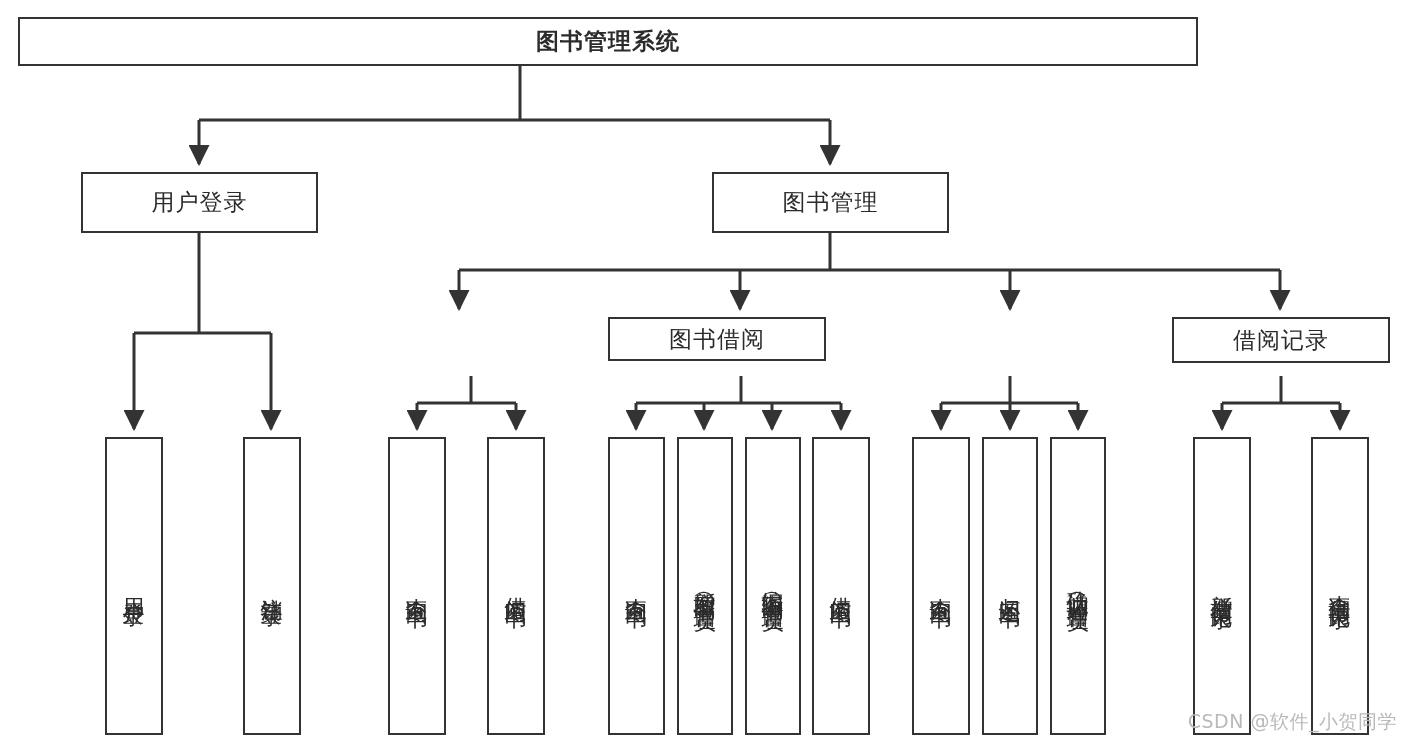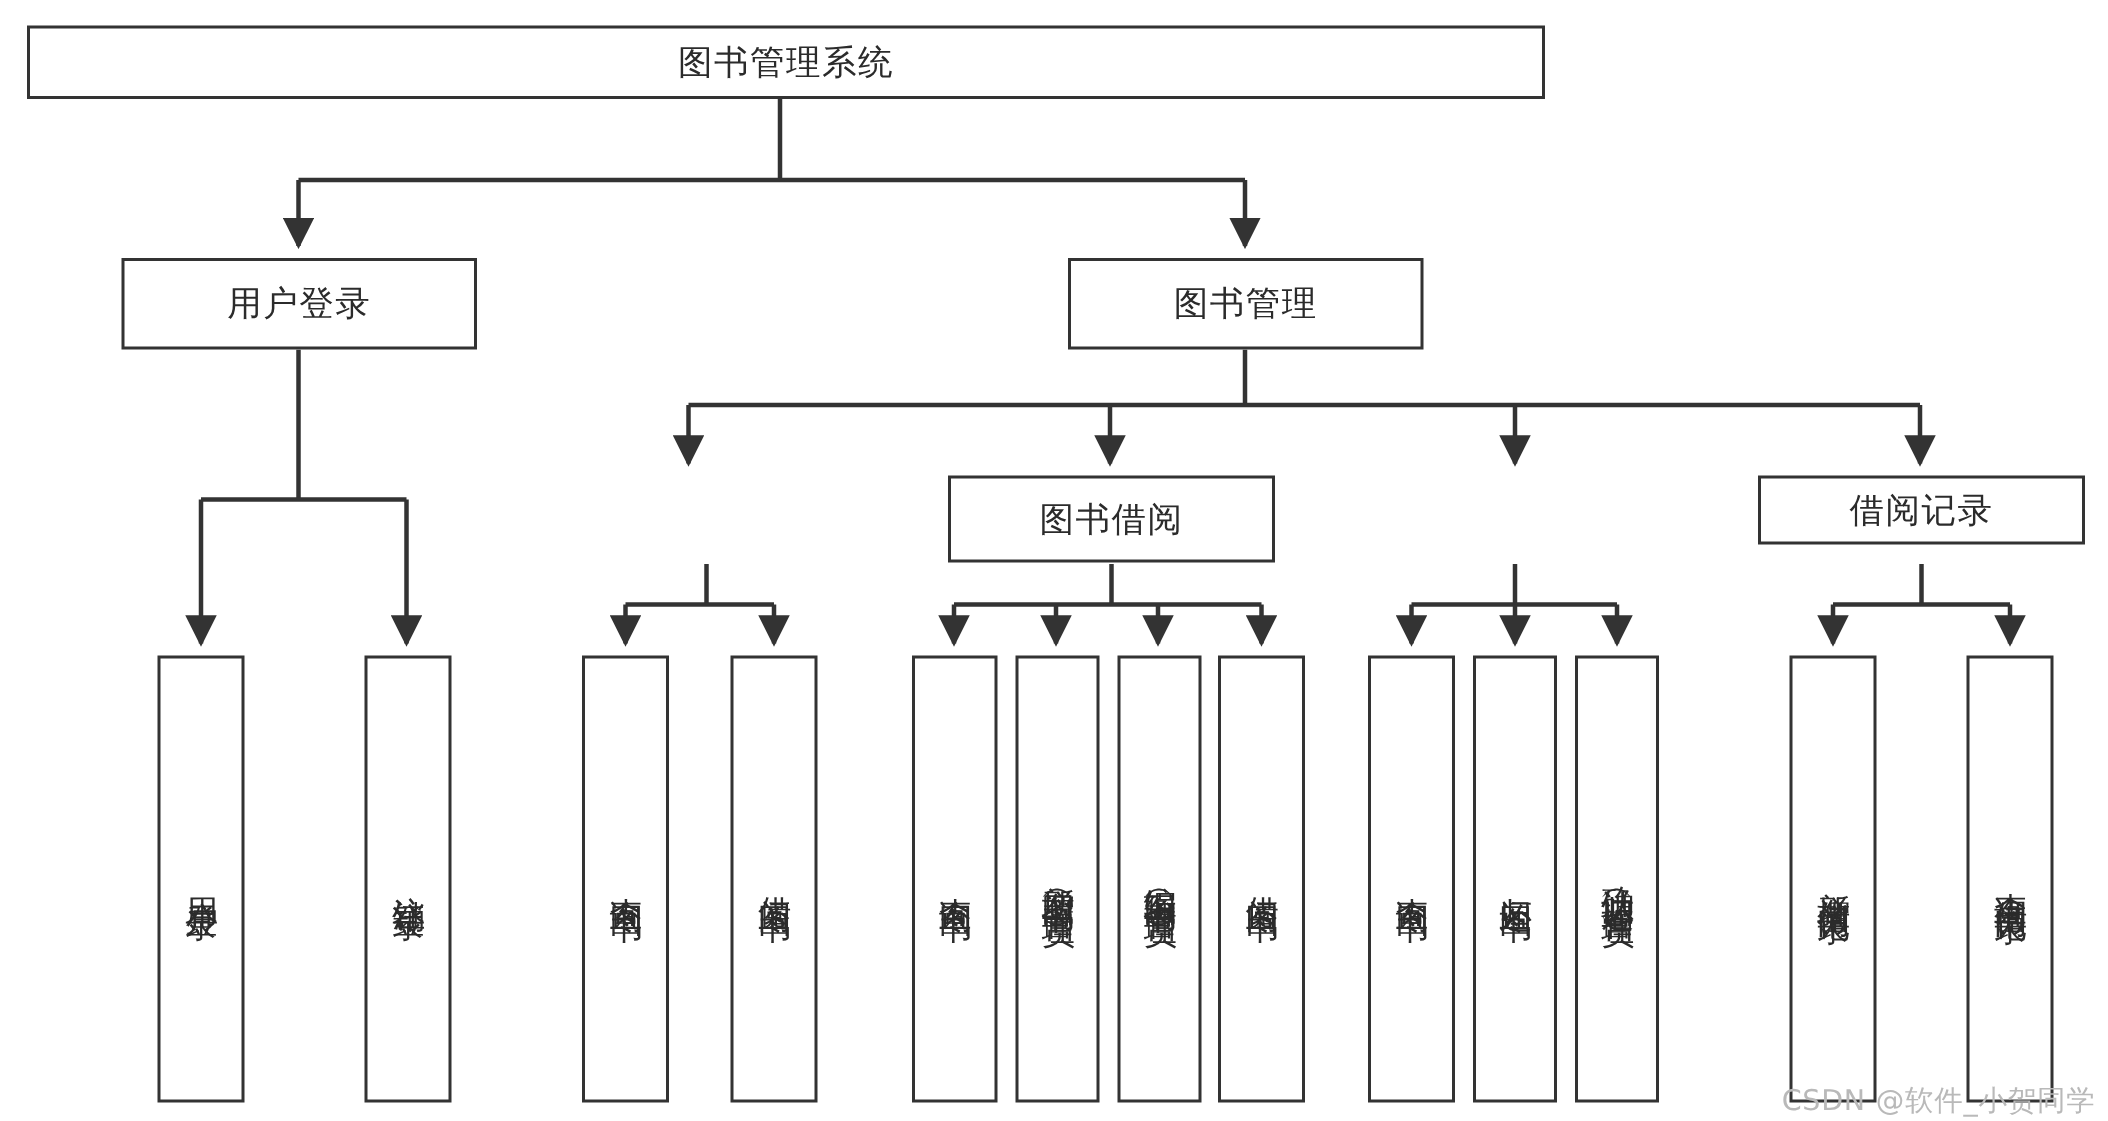--- a/index.html
+++ b/index.html
@@ -53,21 +53,21 @@
     text-orientation: upright;
     display: block;
     text-align: center;
   }
   .root-node {
     font-size: 25px;
   }
   .watermark {
     position: absolute;
     right: 8px;
-    bottom: 0;
+    bottom: 12px;
     font-size: 19px;
     color: #b9b9b9;
     white-space: nowrap;
     pointer-events: none;
     letter-spacing: 0.5px;
     margin-top: 16px;
   }
 </style>
 </head>
 <body>
@@ -117,32 +117,32 @@
       <path d="M 1010 403 L 1010 429" marker-end="url(#arrow)"></path>
       <path d="M 1078 403 L 1078 429" marker-end="url(#arrow)"></path>
 
       <path d="M 1281 376 L 1281 403"></path>
       <path d="M 1222 403 L 1340 403"></path>
       <path d="M 1222 403 L 1222 429" marker-end="url(#arrow)"></path>
       <path d="M 1340 403 L 1340 429" marker-end="url(#arrow)"></path>
     </g>
   </svg>
 
-  <div class="node horiz root-node" style="left:18px; top:17px; width:1012px; height:49px;">
+  <div class="node horiz root-node" style="left:18px; top:17px; width:1180px; height:49px;font-weight:bold;">
     <span>图书管理系统</span>
   </div>
 
   <div class="node horiz" style="left:81px; top:172px; width:237px; height:61px;">
     <span>用户登录</span>
   </div>
   <div class="node horiz" style="left:712px; top:172px; width:237px; height:61px;">
     <span>图书管理</span>
   </div>
 
-  <div class="node horiz" style="left:632px; top:317px; width:218px; height:58px;">
+  <div class="node horiz" style="left:608px; top:317px; width:218px; height:44px;">
     <span>图书借阅</span>
   </div>
   <div class="node horiz" style="left:1172px; top:317px; width:218px; height:46px;">
     <span>借阅记录</span>
   </div>
 
   <div class="node vert" style="left:105px; top:437px; width:58px; height:298px;">
     <span class="vtext">用户登录</span>
   </div>
   <div class="node vert" style="left:243px; top:437px; width:58px; height:298px;">

